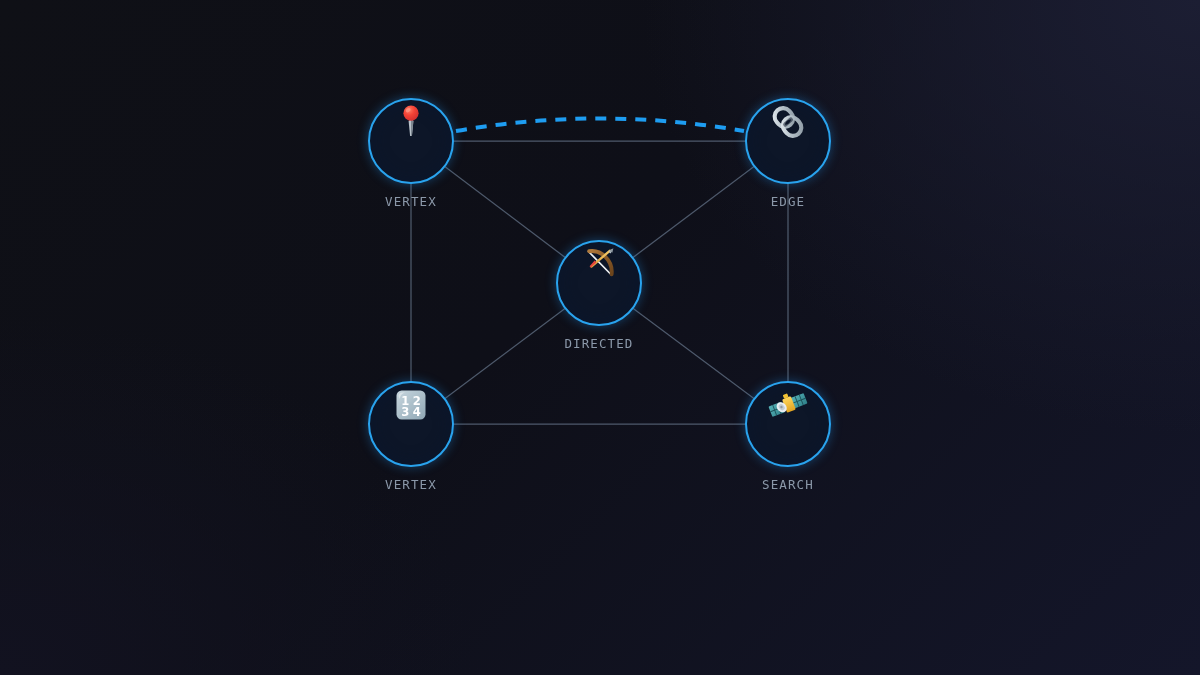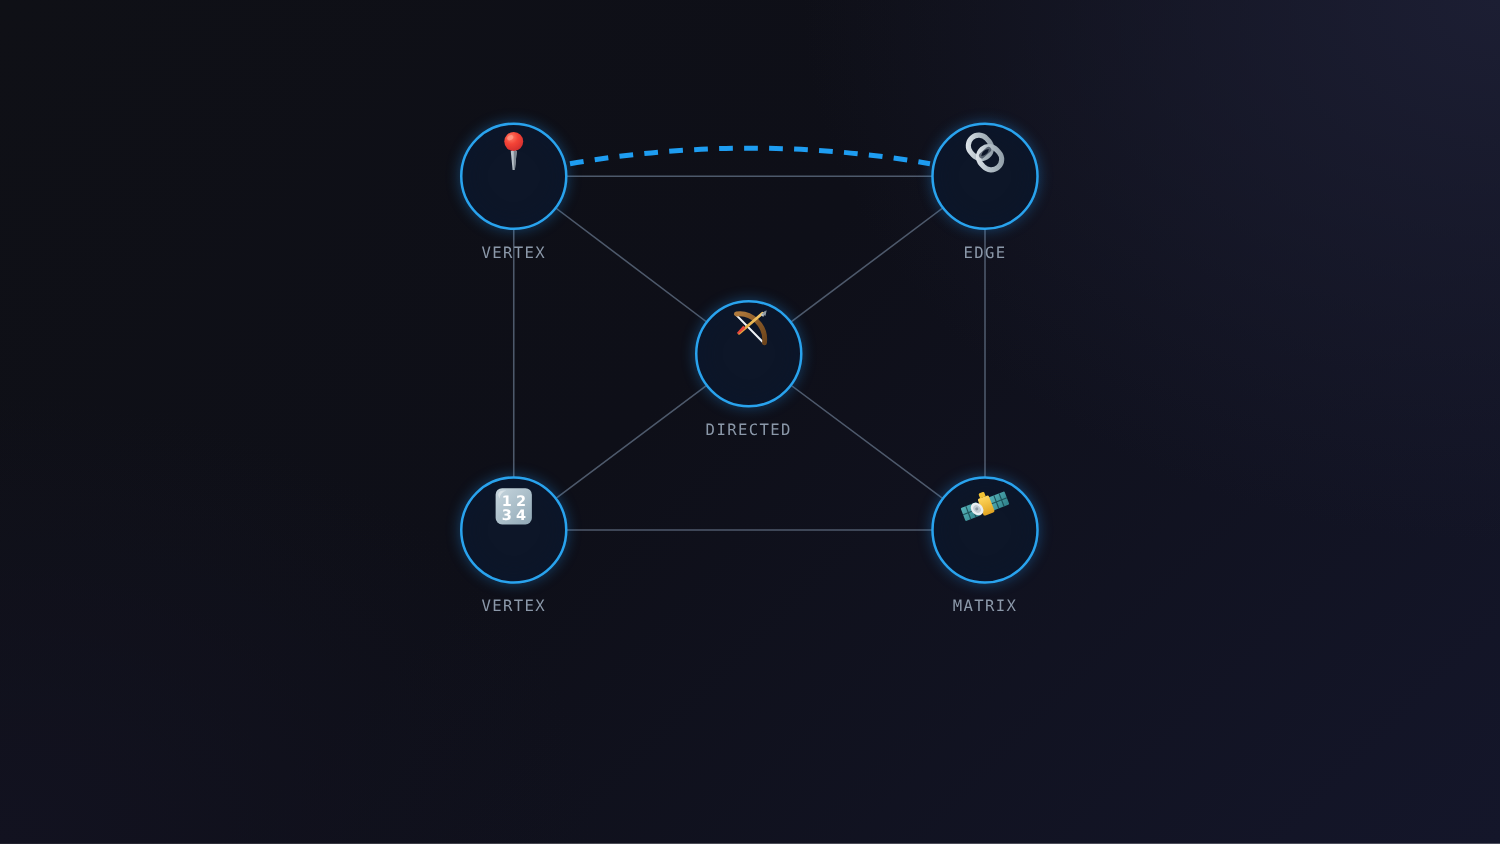--- a/index.html
+++ b/index.html
@@ -167,21 +167,21 @@
           <line x1="27.2" y1="22" x2="40.8" y2="22"></line>
         </g>
         <rect x="16.8" y="18.6" width="10.4" height="6.8" fill="#b8861a"></rect>
         <rect x="18.4" y="14.6" width="9.4" height="14.4" rx="1.4" fill="url(#bodyG)"></rect>
         <rect x="20.6" y="10.8" width="4.8" height="4" rx="1" fill="#f2c233"></rect>
         <ellipse cx="15.3" cy="21.8" rx="4.5" ry="5.6" fill="#e9eef2" transform="rotate(-24 15.3 21.8)"></ellipse>
         <ellipse cx="15.3" cy="21.8" rx="2.6" ry="3.4" fill="#c2ccd4" transform="rotate(-24 15.3 21.8)"></ellipse>
         <circle cx="15.1" cy="21.6" r="1.2" fill="#8e9aa3"></circle>
       </g>
     </svg>
-    <span class="node-label">MATRIX</span>
+    <span class="node-label">SEARCH</span>
   </div>
 
 </div>
 
 <div id="footer">
 
   
 
   
   

